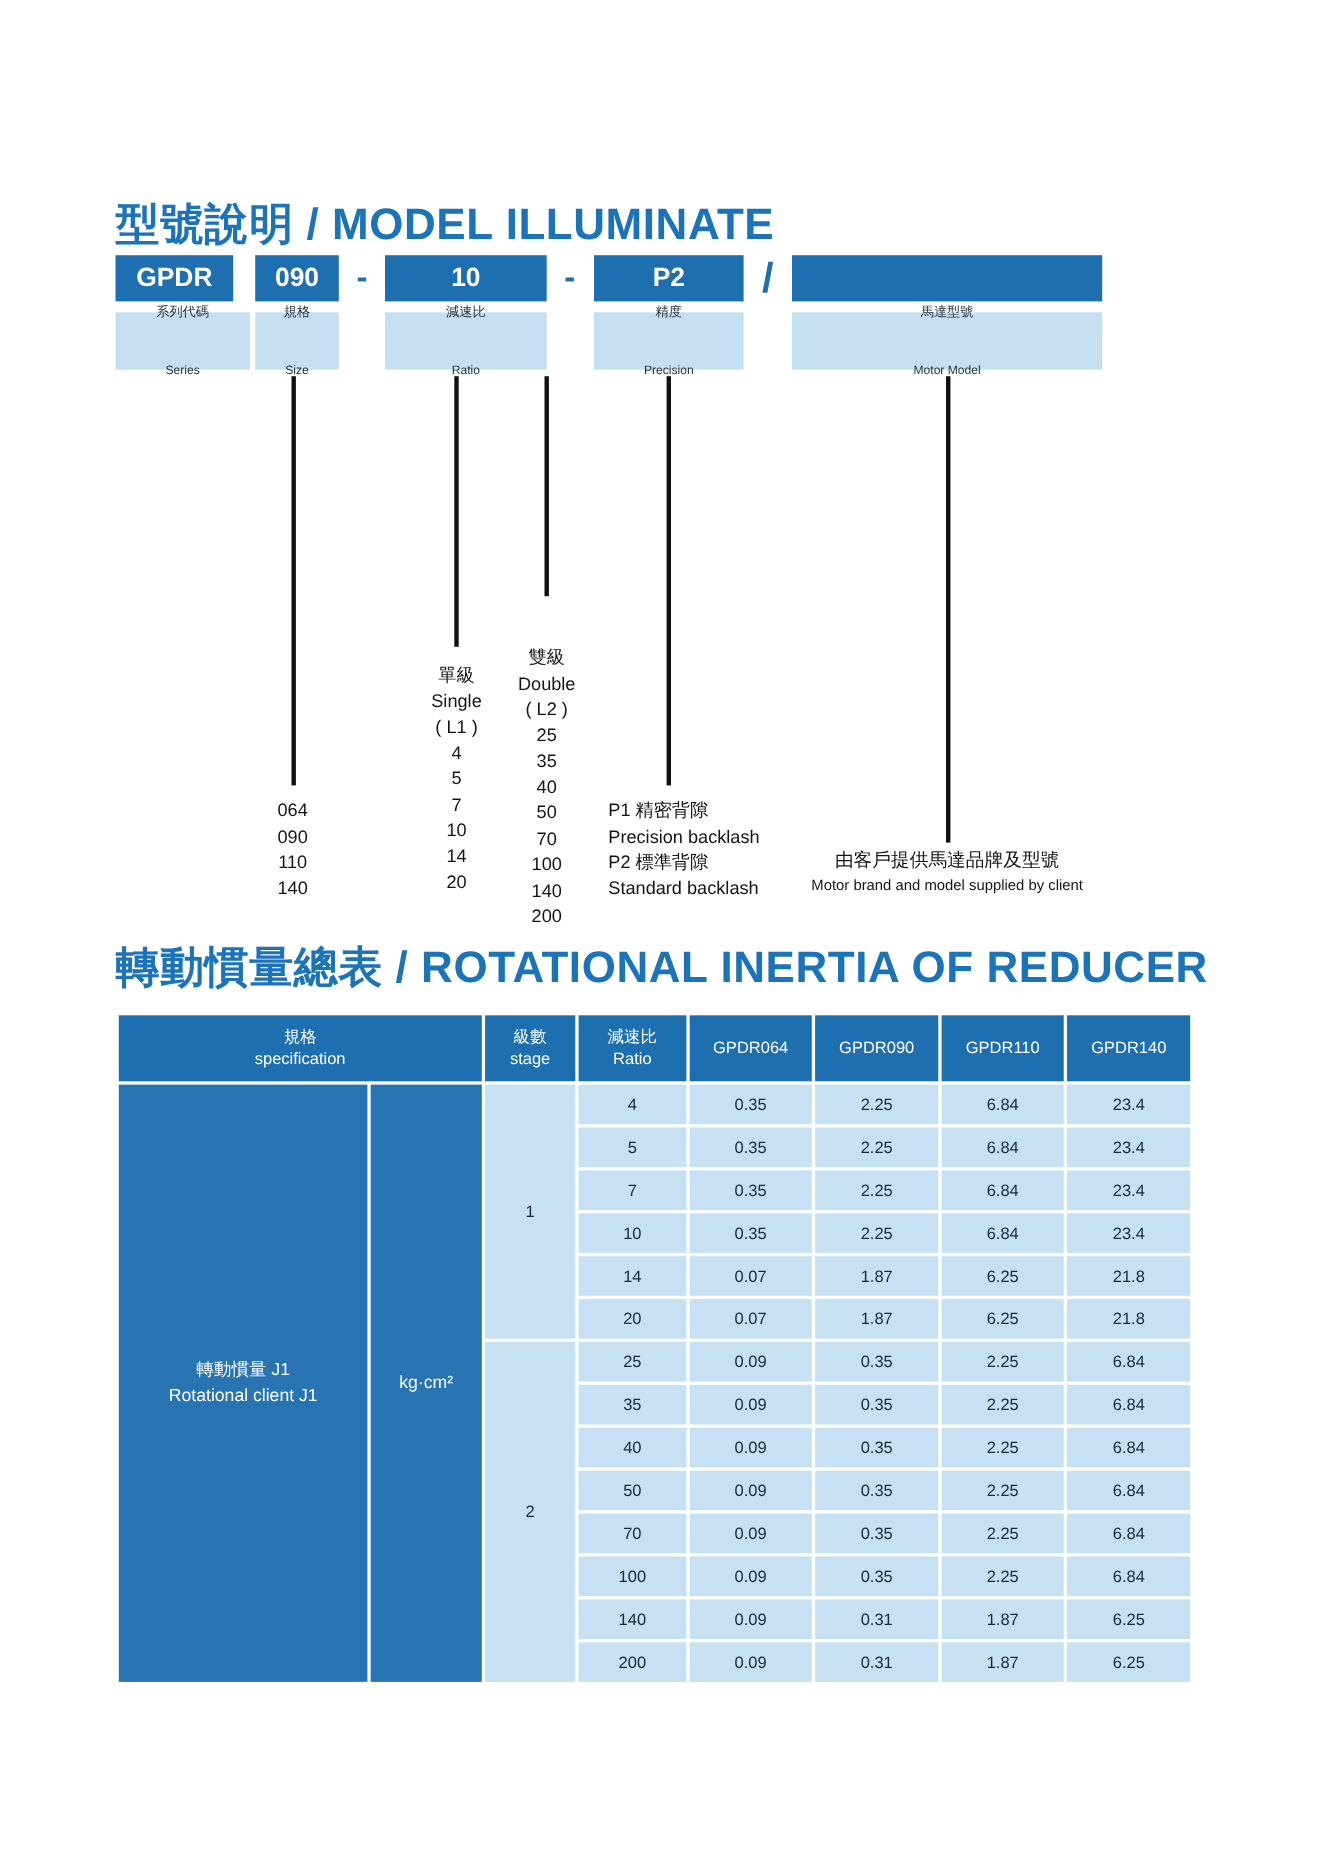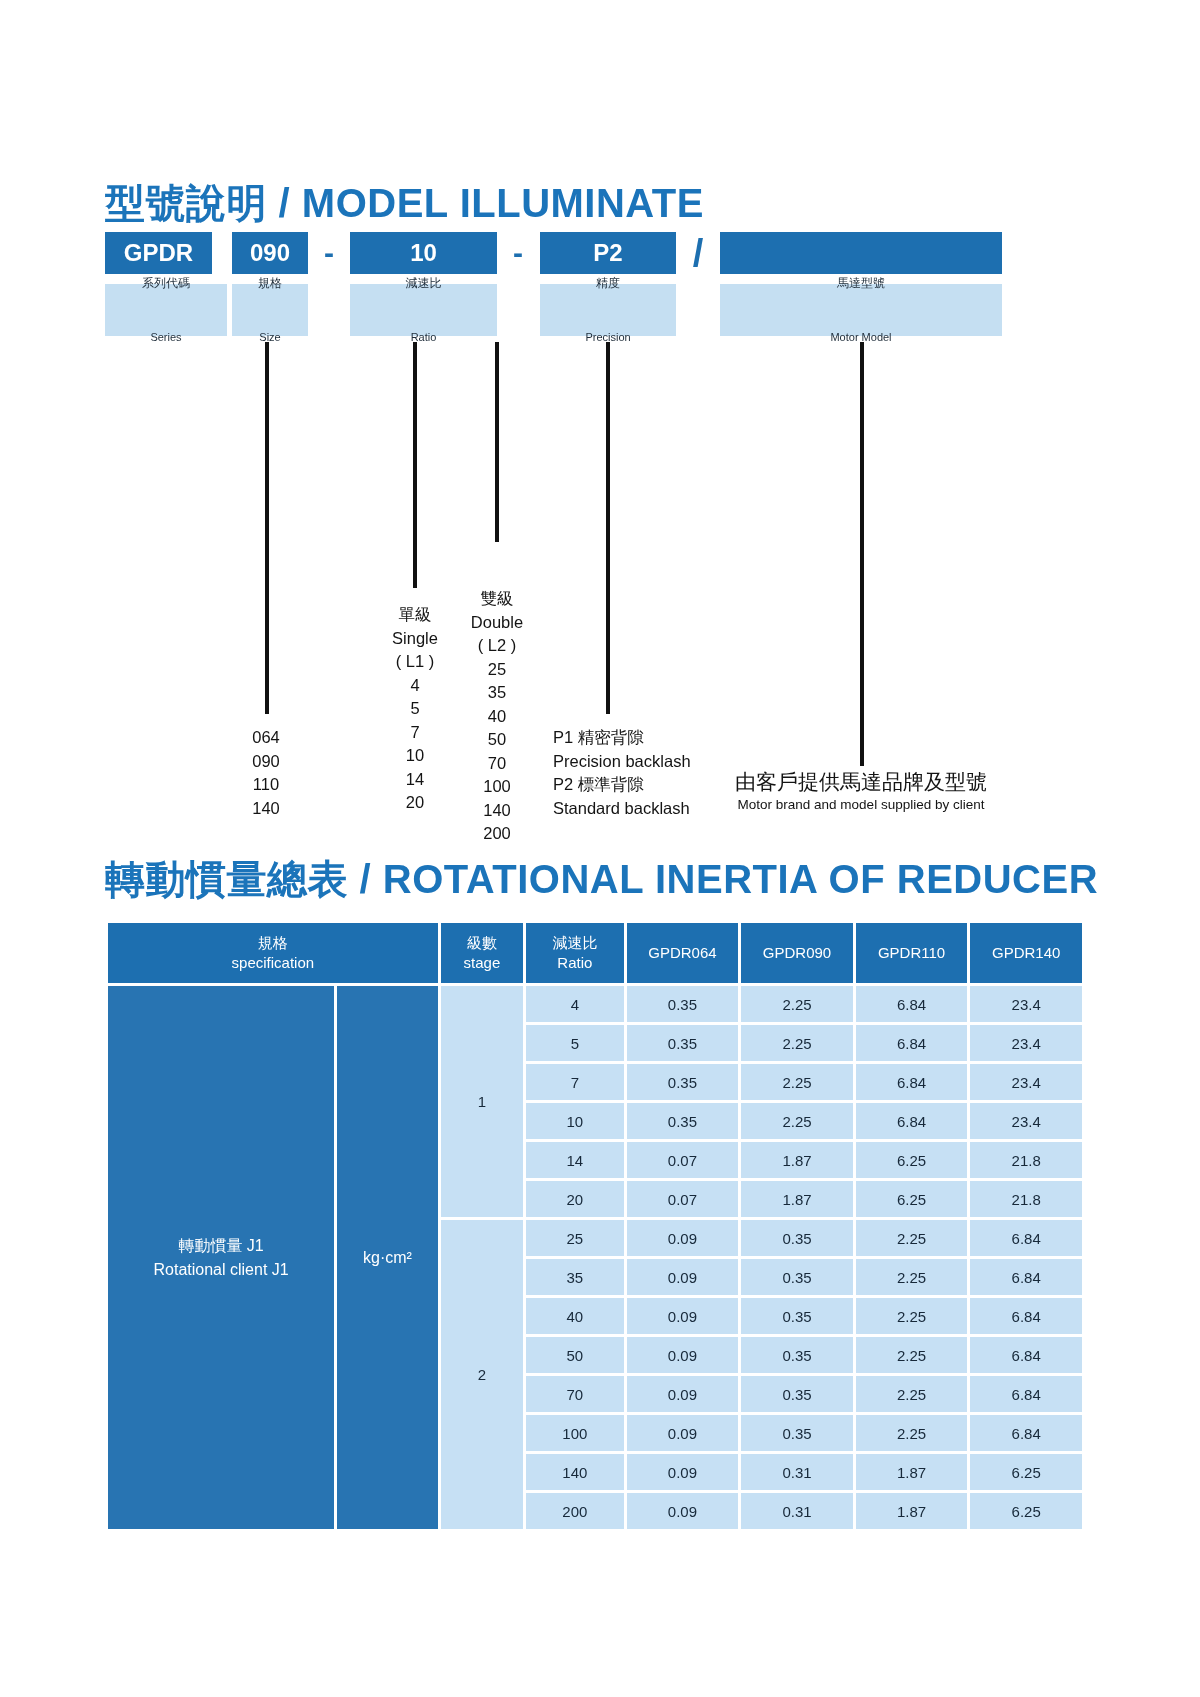--- a/index.html
+++ b/index.html
@@ -32,21 +32,21 @@
   
   .vline { position:absolute; width:4px; background:#111111; top:342px; }
   
   .stack {
     position:absolute; font-size:16.5px; line-height:23.5px; color:#141414;
     text-align:center; white-space:nowrap;
   }
   .stack.left { text-align:left; }
   .stack .li { height:23.5px; }
   .motor-note { position:absolute; text-align:center; color:#141414; }
-  .motor-note .note-zh { font-size:21px; line-height:24px; }
+  .motor-note .note-zh { font-size:17px; line-height:24px; }
   .motor-note .note-en { font-size:13.5px; line-height:22px; }
   
   table.inertia {
     position:absolute; left:105px; top:920px; width:980px;
     border-collapse:separate; border-spacing:3px; table-layout:fixed;
   }
   table.inertia th, table.inertia td { padding:0; text-align:center; vertical-align:middle; }
   table.inertia th {
     background:#1d6fb0; color:#ffffff; font-weight:normal;
     height:60px; font-size:15px; line-height:20px;

